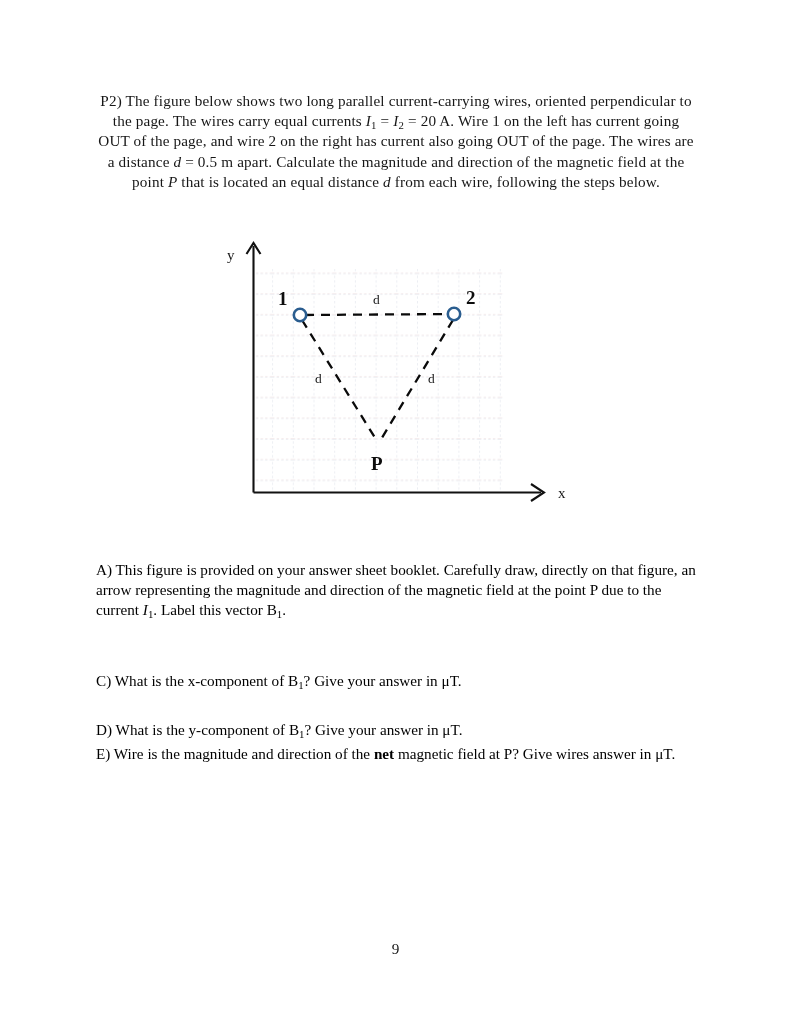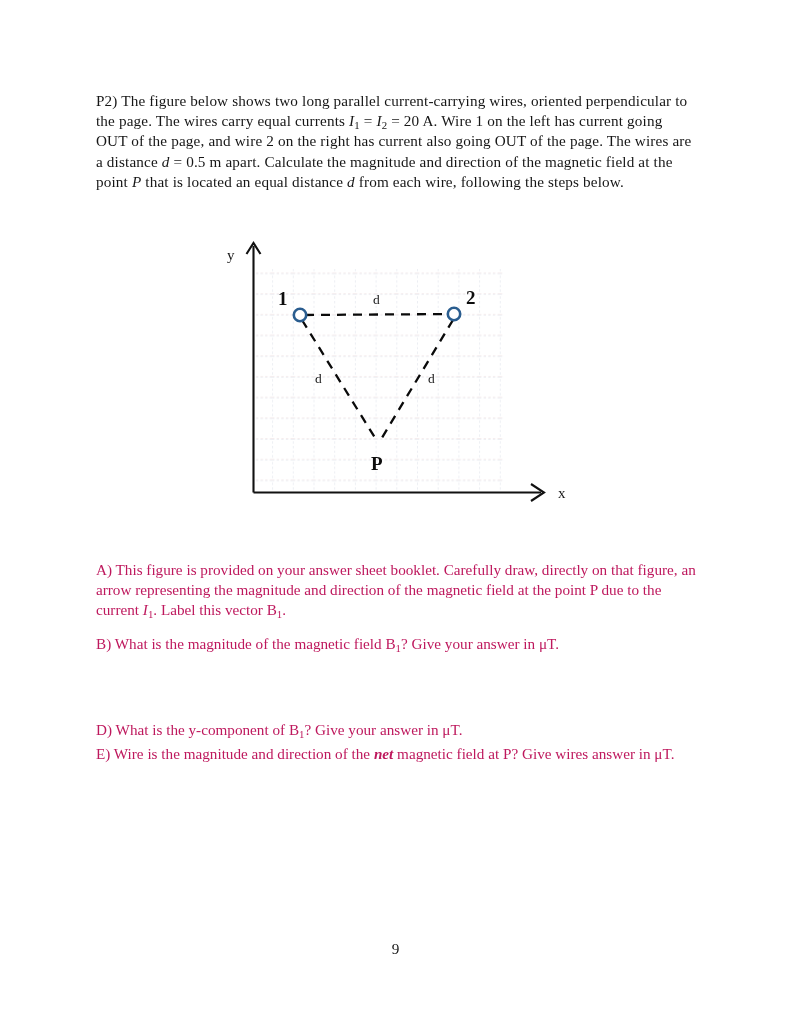--- a/index.html
+++ b/index.html
@@ -21,52 +21,52 @@
     left: 0; top: 0;
     width: 791px;
     height: 1024px;
   }
 
   
   .prose {
     position: absolute;
     font-size: 15.2px;
     line-height: 20.2px;
-    text-align: left;
+    text-align: center;
     color: #161616;
     letter-spacing: 0.01em;
   }
 
   #intro-paragraph {
     left: 96px;
     top: 91px;
     width: 600px;
   }
 
   .question {
     position: absolute;
     left: 96px;
     width: 602px;
     font-size: 15.2px;
     line-height: 20.2px;
-    color: #be185d;
+    color: #000000;
   }
   #question-a { top: 560px; }
   #question-b { top: 634px; }
   #question-c { top: 671px; }
   #question-d { top: 708px; margin-top: 12px; }
   #question-e { top: 744px; }
 
   i.var { font-style: italic; }
   .sub {
     font-size: 10.8px;
     vertical-align: -0.32em;
     line-height: 0;
   }
-  .bi { font-weight: bold; font-style: italic; }
+  .bi { font-weight: bold; }
 
   #page-number {
     position: absolute;
     left: 0;
     top: 940px;
     width: 791px;
     text-align: center;
     font-size: 15.2px;
     color: #161616;
   }
@@ -150,24 +150,24 @@
       <text class="dist-label" x="163" y="72">d</text>
       <text class="dist-label" x="105" y="151">d</text>
       <text class="dist-label" x="218" y="151">d</text>
     </svg>
   </div>
 
   <div class="question" id="question-a">
     <span>A) This figure is provided on your answer sheet booklet.  Carefully draw, directly on that figure, an arrow representing the magnitude and direction of the magnetic field at the point P due to the current </span><i class="var">I</i><span class="sub">1</span><span>.  Label this vector B</span><span class="sub">1</span><span>.</span>
   </div>
 
-  <div class="question" id="question-b">
-    <span>B) What is the magnitude of the magnetic field B</span><span class="sub">1</span><span>?  Give your answer in μT.</span>
+
+  <div class="question" id="question-c">
+    <span>C) What is the x-component of B</span><span class="sub">1</span><span>?  Give your answer in μT.</span>
   </div>
-
 
   <div class="question" id="question-d">
     <span>D) What is the y-component of B</span><span class="sub">1</span><span>?  Give your answer in μT.</span>
   </div>
 
   <div class="question" id="question-e">
     <span>E) Wire is the magnitude and direction of the </span><span class="bi">net</span><span> magnetic field at P?  Give wires answer in μT.</span>
   </div>
 
   <div id="page-number">9</div>

